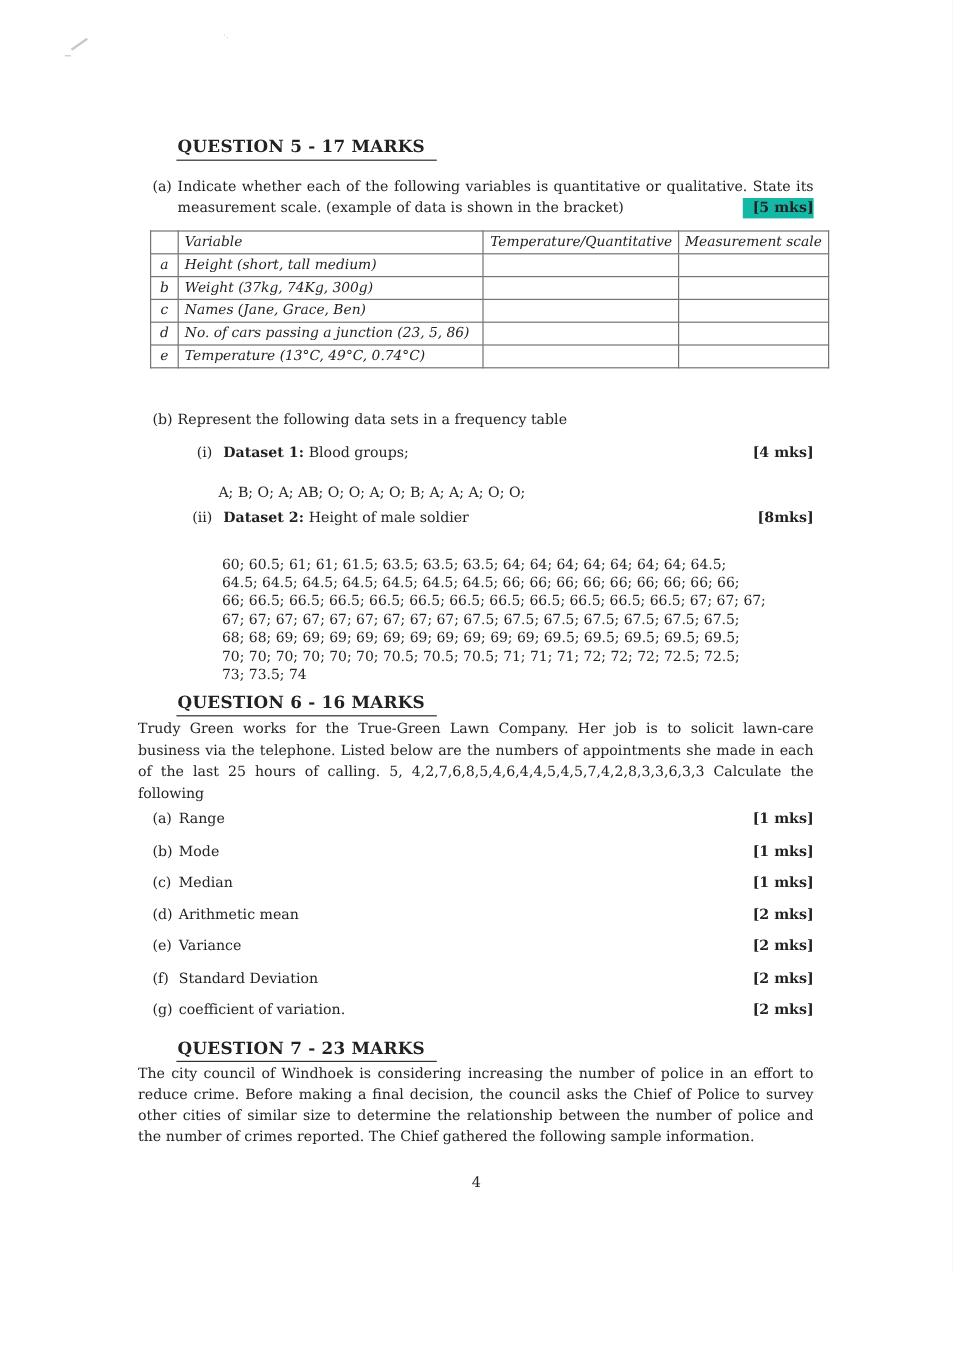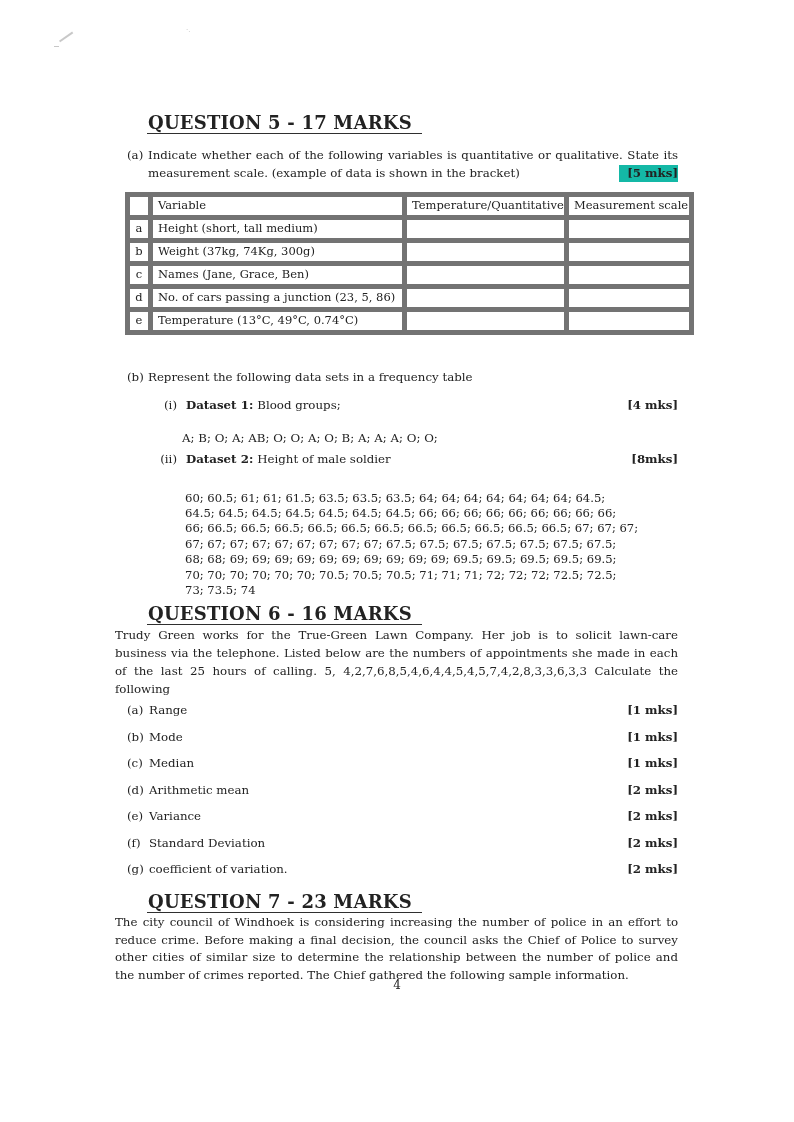--- a/index.html
+++ b/index.html
@@ -7,35 +7,35 @@
     position:relative; width:794px; height:1122px; margin:0 auto;
     background:#ffffff; overflow:hidden;
     font-family:"DejaVu Serif", serif; color:#222222; font-size:11.8px;
   }
   .content { position:absolute; left:115px; top:104px; width:563px; }
 
   .section-title { text-align:center; font-weight:bold; font-size:13.4px; line-height:16px; letter-spacing:.3px; }
 
   .qheading { margin-top:11px; line-height:16px; }
   .qheading .ul {
-    display:inline-block; margin-left:32px; font-weight:bold; font-size:18px;
+    display:inline-block; margin-left:32px; font-weight:bold; font-size:14px;
     border-bottom:1.4px solid #2f2f2f; padding:0 10px 2px 1px; letter-spacing:.2px;
   }
   .q6head { margin-top:8px; }
   .q7head { margin-top:16px; }
 
   .hang { display:flex; margin-top:13px; padding-left:12px; }
   .hlabel { flex:none; width:21px; line-height:17.5px; }
   .hbody { flex:1; position:relative; text-align:justify; line-height:17.5px; }
   .marks-br { position:absolute; right:0; bottom:0; font-weight:bold; background:#14b8a6; padding-left:8px; }
 
   .tablewrap { margin-top:10px; margin-left:10px; }
   table.qtable { border-collapse:collapse; table-layout:fixed; width:566px; font-size:11.5px; }
-  table.qtable td { border:5px solid #737373; padding:1px 5px 2px 5px; line-height:15px; height:15px;
-                    white-space:nowrap; overflow:hidden; }
+  table.qtable td { border:1px solid #737373; padding:1px 5px 2px 5px; line-height:15px; height:15px;
+                    white-space:nowrap; overflow:hidden;font-style:italic; }
   td.rowlab { text-align:center; padding:1px 2px; }
 
   .partb { margin-top:34px; }
   .dsrow { display:flex; margin-top:10px; line-height:17px; }
   .dsrow2 { margin-top:4px; }
   .rlabel { flex:none; width:62px; text-align:right; margin-right:9px; }
   .dstitle { font-weight:bold; }
   .dstext { margin-left:4px; }
   .dsmarks { margin-left:auto; font-weight:bold;text-align:center; }
 

